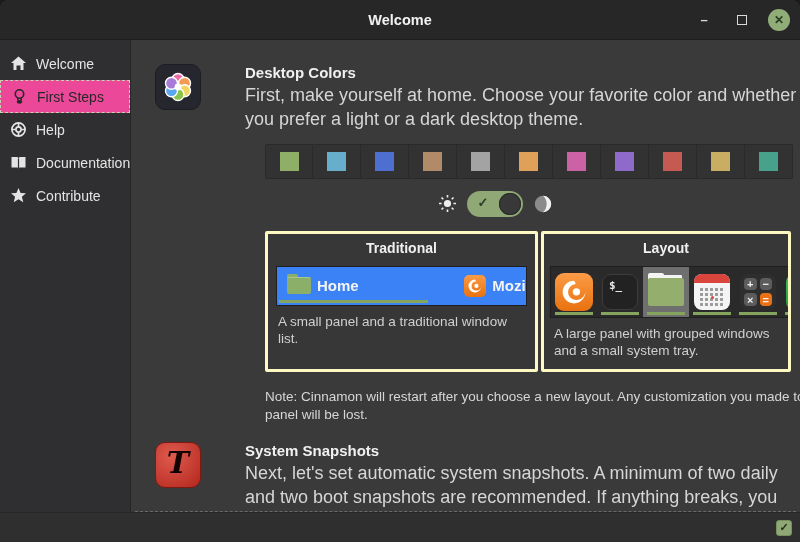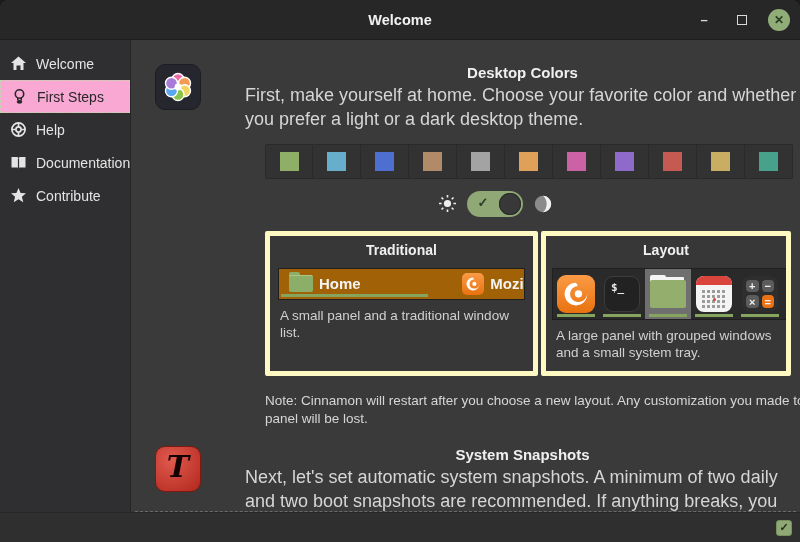--- a/index.html
+++ b/index.html
@@ -21,31 +21,31 @@
   .wc-close { width:22px; height:22px; border-radius:50%; background:#90ad77; color:#2c3c22; font-size:12px; font-weight:bold; }
   
   .main { display:flex; height:472px; }
   .sidebar { width:131px; background:#2f2f31; border-right:1px solid #262626; padding-top:7px; flex-shrink:0; }
   .side-item {
     display:flex; align-items:center; gap:9px; height:33px; padding:0 10px;
     color:#e4e4e4; font-size:14px; cursor:default;
   }
   .side-item svg { flex-shrink:0; }
   .side-item.selected {
-    background:#f9a8d4; color:#272727; border:1px dashed #c3d4ae;
+    background:#ec4899; color:#272727; border:1px dashed #c3d4ae;
   }
   .side-item.selected svg * { stroke:#272727 !important; fill-color:#272727; }
   .side-item.selected .fillme { fill:#272727 !important; }
   .content { flex:1; background:#3a3a3b; position:relative; padding:24px 0 0 24px; overflow:hidden; }
   .undershoot { position:absolute; left:4px; right:4px; bottom:0; border-top:1px dashed #6a6a6a; }
   
   .section-row { display:flex; }
   .sec-icon { width:46px; height:46px; margin-right:44px; flex-shrink:0; }
   .sec-body { width:560px; }
-  .sec-title { font-size:15px; font-weight:bold; color:#f0f0f0; margin-bottom:3px;text-align:center; }
+  .sec-title { font-size:15px; font-weight:bold; color:#f0f0f0; margin-bottom:3px; }
   .sec-desc { font-size:18px; color:#d6d6d6; line-height:1.33; }
   
   .icon-colorsapp { background:#26262e; border-radius:10px; display:flex; align-items:center; justify-content:center; border:1px solid #1c1c22; }
   
   .icon-panelapp { border-radius:10px; border:1px solid #1e1e1e; overflow:hidden; display:flex; flex-direction:column; }
   .icon-panelapp .screen { flex:1; background:linear-gradient(#85c8f2,#3f86d8); }
   .icon-panelapp .bar { height:11px; background:#2b2b2b; }
   
   .icon-timeshift { background:radial-gradient(circle at 35% 30%, #e05a4e, #b2271d); border-radius:10px;
     display:flex; align-items:center; justify-content:center; border:1px solid #7c1a12; }
@@ -59,27 +59,27 @@
   .swatch-btn:first-child { border-left-width:1px; border-radius:2px 0 0 2px; }
   .swatch-btn:last-child { border-radius:0 2px 2px 0; }
   .swatch { width:19px; height:19px; }
   
   .toggle-row { display:flex; align-items:center; justify-content:center; gap:10px; margin:12px 0 0 60px; width:560px; }
   .switch { width:56px; height:26px; border-radius:13px; background:#8fa876; position:relative; cursor:pointer; }
   .switch .check { position:absolute; left:11px; top:4px; color:#32402a; font-size:13px; font-weight:bold; }
   .switch .knob { position:absolute; right:2px; top:2px; width:22px; height:22px; border-radius:50%; background:#383838; box-shadow:inset 0 0 0 1px #2c2c2c; }
   
   .cards { display:flex; margin:14px 0 0 110px; gap:3px; }
-  .card { border:5px solid #fef9c3; background:#373738; border-radius:2px; overflow:hidden; cursor:pointer; }
+  .card { border:3px solid #fef9c3; background:#373738; border-radius:2px; overflow:hidden; cursor:pointer; }
   .card-trad { width:273px; }
   .card-mod { width:250px; }
   .card-header { text-align:center; font-weight:bold; font-size:14px; color:#f0f0f0; padding:6px 0 4px; }
   .card-caption { font-size:13.5px; color:#d0d0d0; line-height:1.3; padding:7px 10px 9px; }
   
-  .prev-trad { margin:6px 8px 0; background:#a16207; border:1px solid #1f1f1f; height:32px; position:relative; display:flex; overflow:hidden; }
+  .prev-trad { margin:6px 8px 0; background:#3b82f6; border:1px solid #1f1f1f; height:40px; position:relative; display:flex; overflow:hidden; }
   .pt-left { display:flex; align-items:center; gap:6px; padding-left:10px; }
   .pt-title { color:#f4f4f4; font-weight:bold; font-size:15px; }
   .pt-underline { position:absolute; left:2px; bottom:2px; width:60%; height:3px; background:#85a45d; }
   .pt-right { margin-left:auto; display:flex; align-items:center; gap:6px; padding-right:0; transform:translateX(8px); }
   .pt-moz { color:#f4f4f4; font-weight:bold; font-size:15px; white-space:nowrap; }
   
   .folder { position:relative; width:24px; height:17px; }
   .folder .tab { position:absolute; top:-3px; left:0; width:11px; height:5px; background:#8bae68; border-radius:2px 2px 0 0; }
   .folder .body { position:absolute; inset:0; background:#8bae68; border-radius:2px; border-top:1px solid #a9c68b; }
   

